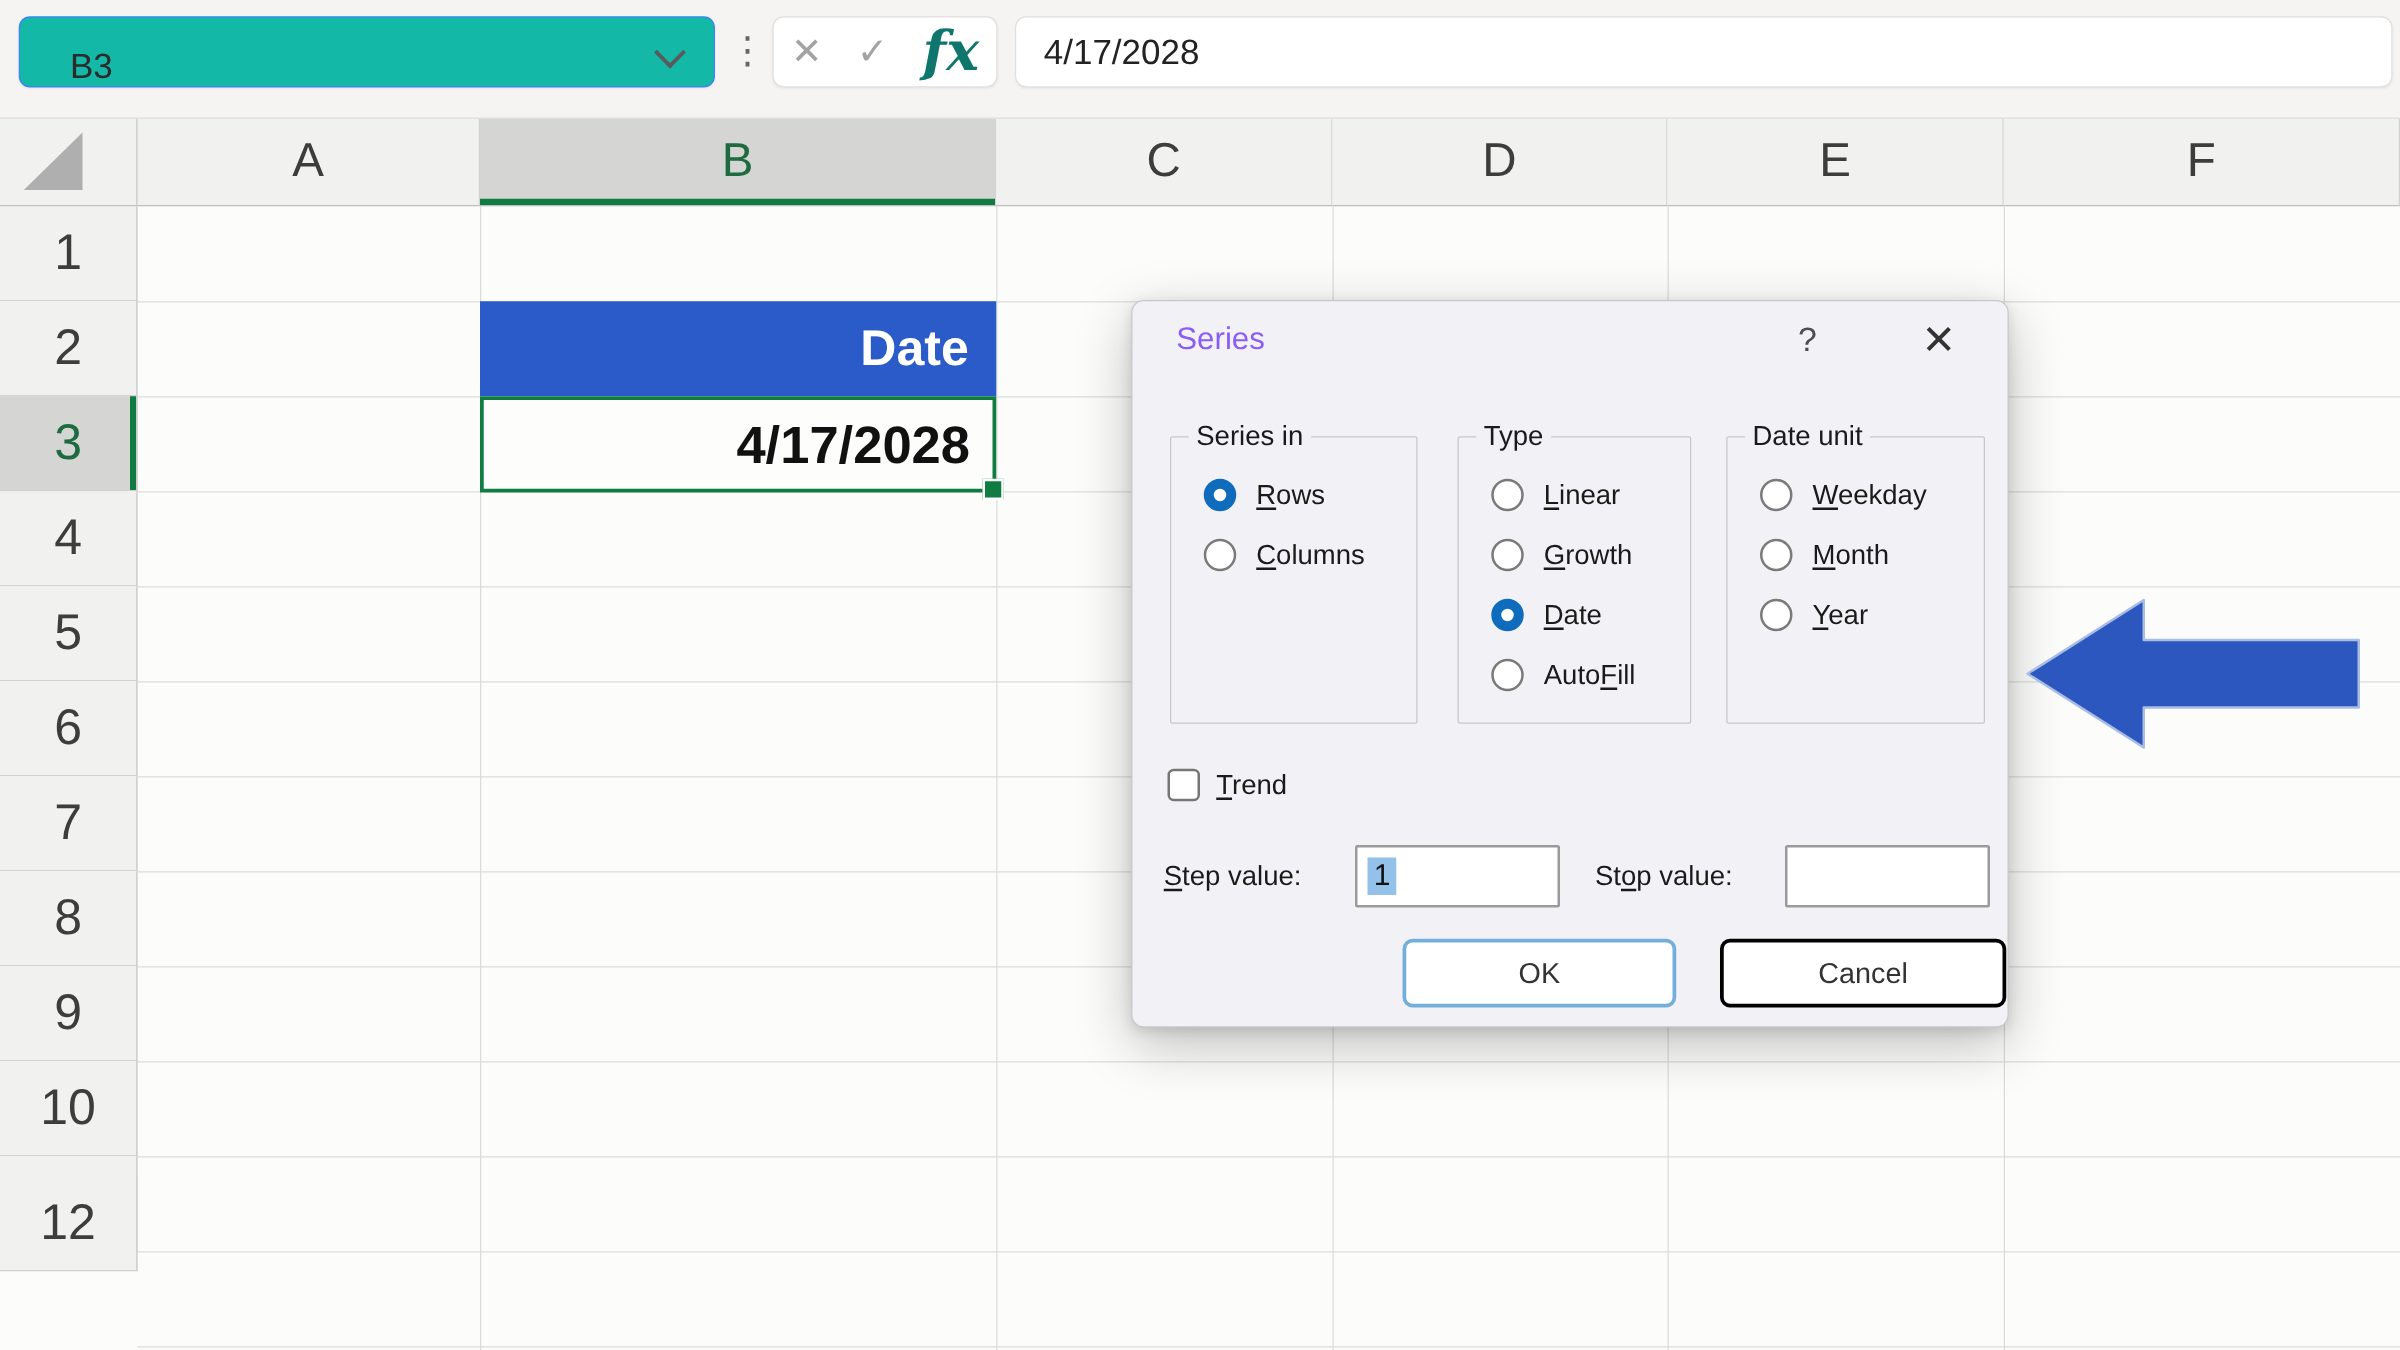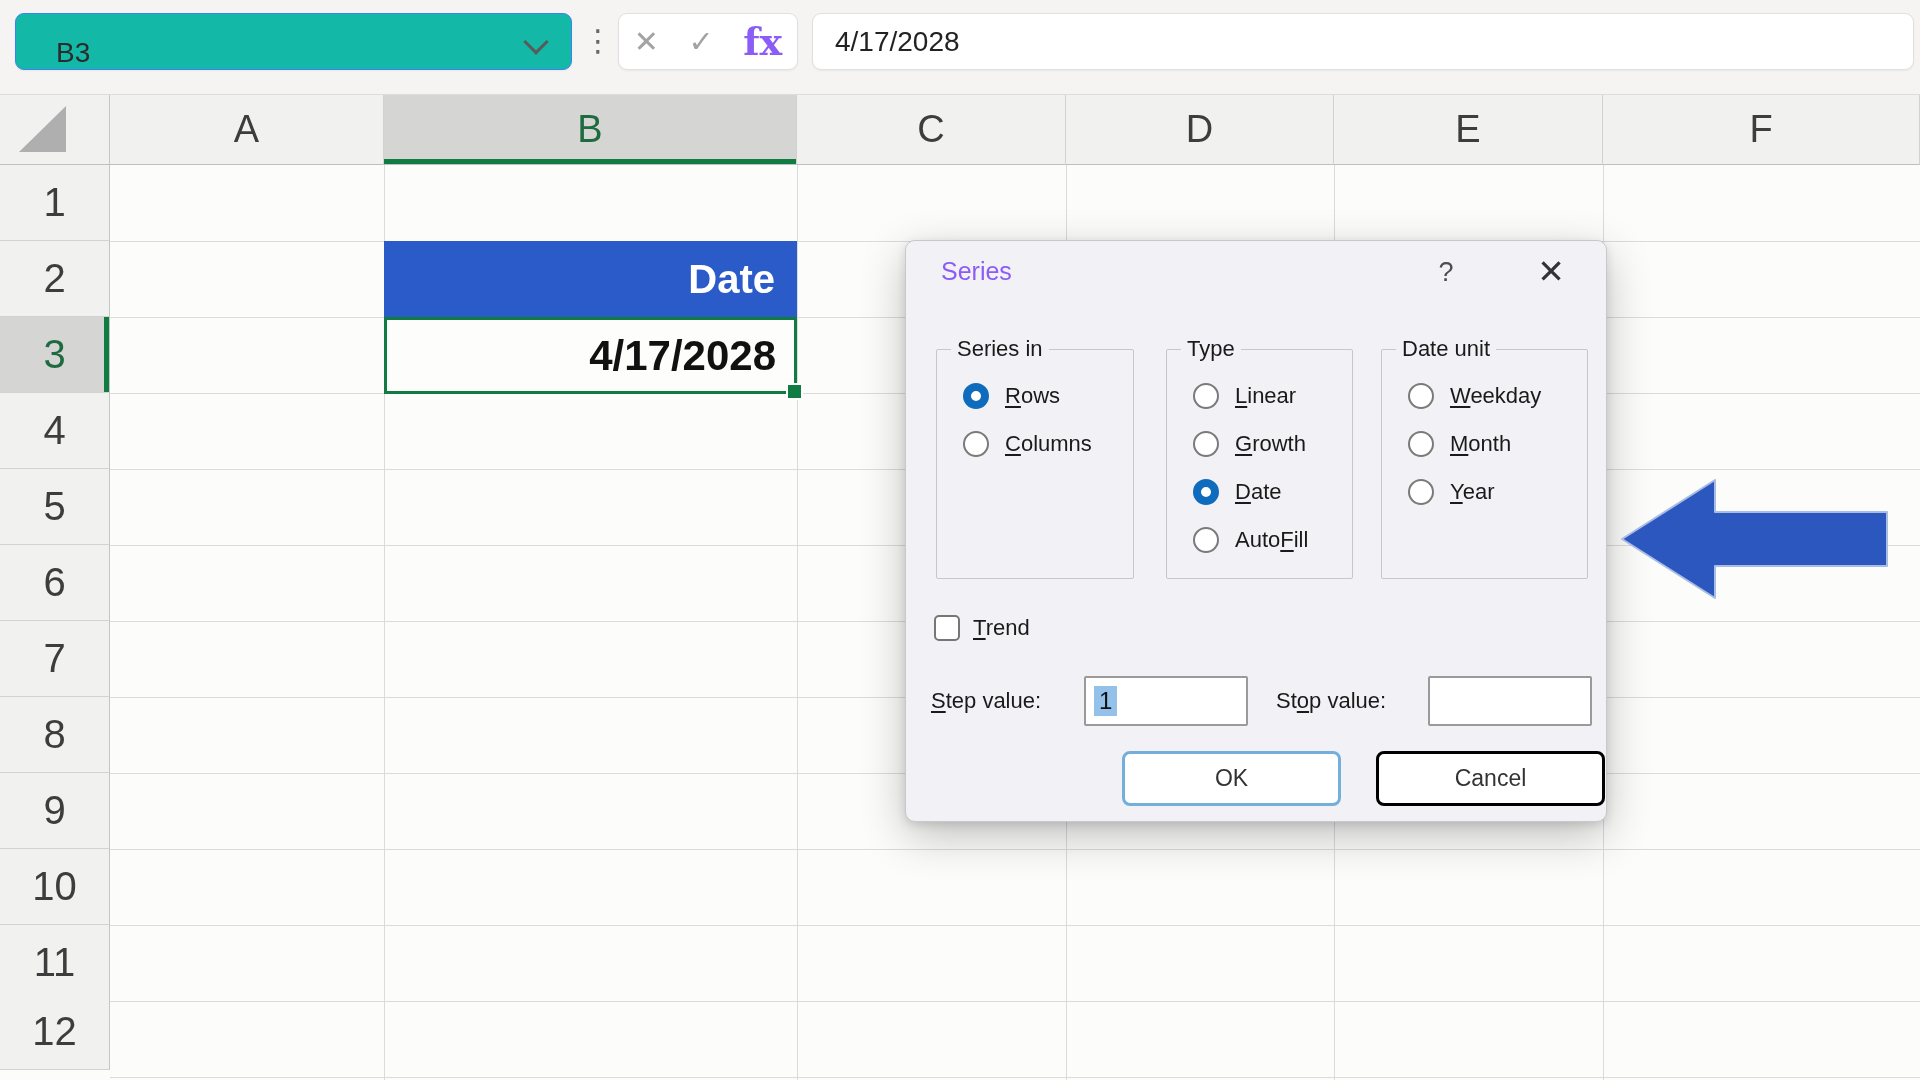--- a/index.html
+++ b/index.html
@@ -8,21 +8,21 @@
     font-family:"Liberation Sans","DejaVu Sans",sans-serif;position:relative;
   }
   
   .topbar{position:absolute;left:0;top:0;width:1920px;height:94px;background:#F5F4F2;border-bottom:1px solid #DCDCDC;z-index:4}
   .namebox{position:absolute;left:15px;top:13px;width:555px;height:55px;background:#14b8a6;border:1px solid #3b82f6;border-radius:9px;display:flex;align-items:flex-end;box-shadow:0 1px 2px rgba(0,0,0,.05)}
   .namebox .txt{margin-left:40px;font-size:28px;color:#2b2b2b}
   .chev{position:absolute;right:26px;top:19px;width:15px;height:15px;border-right:3px solid #5a5a5a;border-bottom:3px solid #5a5a5a;transform:rotate(45deg)}
   .dots{position:absolute;left:583px;top:13px;height:55px;display:flex;align-items:center;font-size:30px;color:#666}
   .fxbox{position:absolute;left:618px;top:13px;width:178px;height:55px;background:#fff;border:1px solid #E2E0DE;border-radius:9px;display:flex;align-items:center;justify-content:space-around;box-shadow:0 1px 2px rgba(0,0,0,.05)}
   .icx,.ick{font-size:30px;color:#A3A3A3}
-  .icfx{font-size:38px;color:#8b5cf6;font-family:"DejaVu Serif","Liberation Serif",serif;font-weight:600}
+  .icfx{font-size:44px;color:#0f766e;font-family:"DejaVu Serif","Liberation Serif",serif;font-style:italic;font-weight:600}
   .formulabox{position:absolute;left:812px;top:13px;width:1100px;height:55px;background:#fff;border:1px solid #E2E0DE;border-radius:9px;display:flex;align-items:center;box-shadow:0 1px 2px rgba(0,0,0,.05)}
   .formulabox .txt{margin-left:22px;font-size:28px;color:#222}
   
   .sheet{position:absolute;left:110px;top:165px;width:1810px;height:915px;background:#FCFCFB;z-index:0}
   .corner{position:absolute;left:0;top:95px;width:110px;height:70px;background:#F1F1F0;border-right:1px solid #C6C6C6;border-bottom:1px solid #BFBFBF;box-sizing:border-box;z-index:2}
   .colh{position:absolute;top:95px;height:70px;background:#F1F1F0;border-right:1px solid #D2D2D2;border-bottom:1px solid #BFBFBF;display:flex;align-items:center;justify-content:center;font-size:38px;color:#3d3d3d;box-sizing:border-box;z-index:1}
   .colh.sel{background:#D5D5D4;color:#1F6B40;box-shadow:inset 0 -5px 0 #107C41}
   .rowh{position:absolute;left:0;width:110px;height:76px;background:#F1F1F0;border-right:1px solid #C6C6C6;border-bottom:1px solid #D2D2D2;display:flex;align-items:center;justify-content:center;font-size:40px;color:#3d3d3d;box-sizing:border-box;z-index:1}
   .rowh.sel{background:#D5D5D4;color:#1F6B40;box-shadow:inset -5px 0 0 #107C41}
   .vline{position:absolute;top:165px;height:915px;width:1px;background:#DBDBDB;z-index:0}
@@ -101,21 +101,21 @@
     <div class="rowh" style="top: 241px;">2</div>
     <div class="rowh sel" style="top: 317px;">3</div>
     <div class="rowh" style="top: 393px;">4</div>
     <div class="rowh" style="top: 469px;">5</div>
     <div class="rowh" style="top: 545px;">6</div>
     <div class="rowh" style="top: 621px;">7</div>
     <div class="rowh" style="top: 697px;">8</div>
     <div class="rowh" style="top: 773px;">9</div>
     <div class="rowh" style="top: 849px;">10</div>
     <div class="rowh" style="top: 925px;">11</div>
-    <div class="rowh" style="top: 994px; text-align: center;">12</div>
+    <div class="rowh" style="top: 941px; text-align: center;">12</div>
   </div>
 <div id="gridlines">
     <div class="vline" style="left: 384px;"></div>
     <div class="vline" style="left: 797px;"></div>
     <div class="vline" style="left: 1066px;"></div>
     <div class="vline" style="left: 1334px;"></div>
     <div class="vline" style="left: 1603px;"></div>
     <div class="hline" style="top: 241px;"></div>
     <div class="hline" style="top: 317px;"></div>
     <div class="hline" style="top: 393px;"></div>

